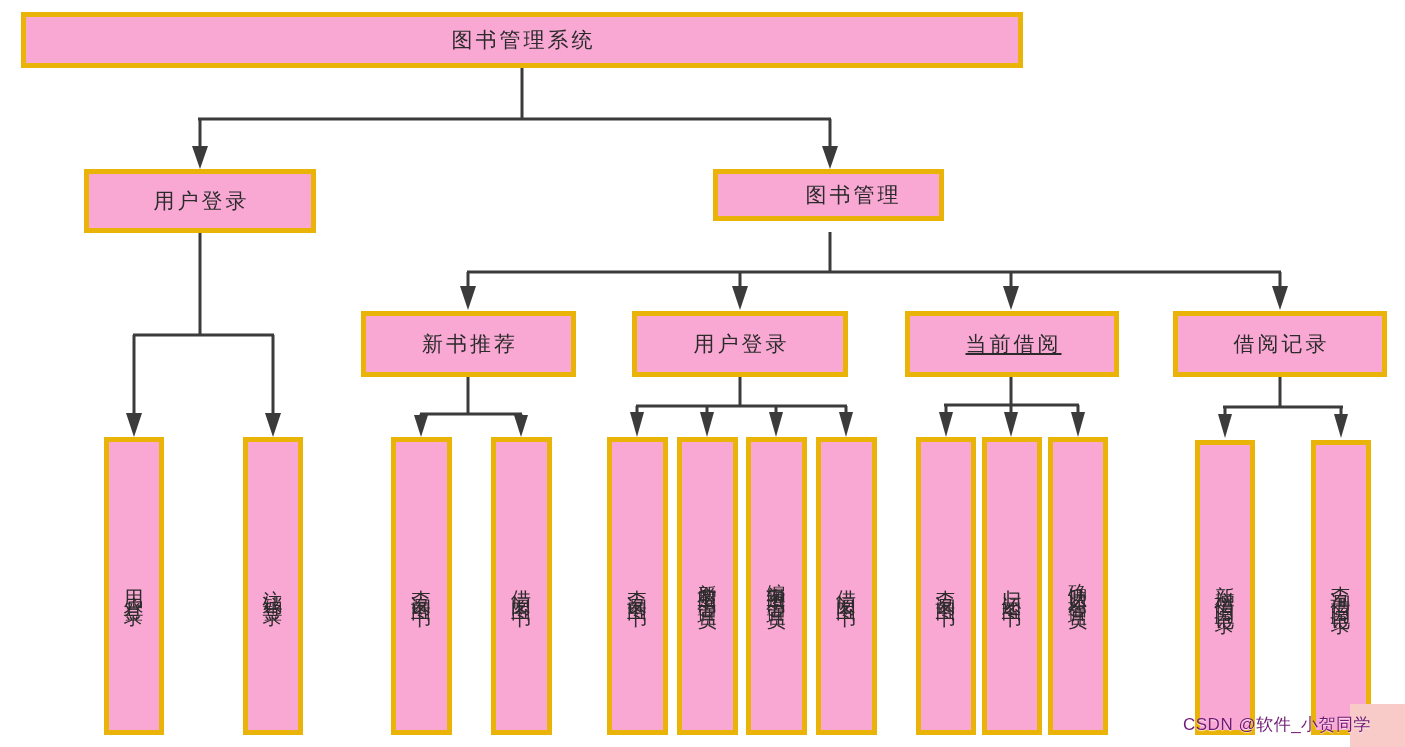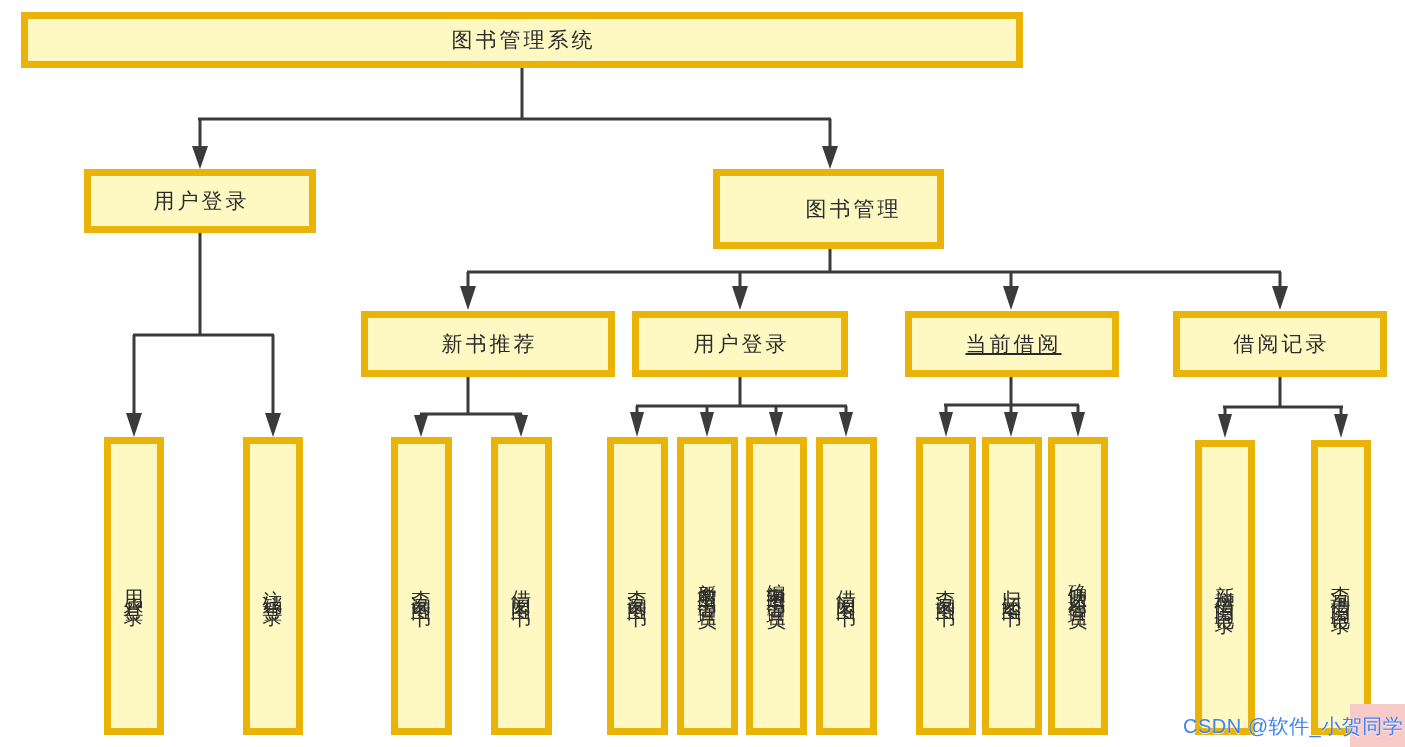--- a/index.html
+++ b/index.html
@@ -13,22 +13,22 @@
   }
   #connectors {
     position: absolute;
     left: 0; top: 0;
     width: 1405px; height: 747px;
     z-index: 1;
   }
   .box {
     position: absolute;
     box-sizing: border-box;
-    border: 7px solid #eab308;
-    background: #fef9c3;
+    border: 5px solid #eab308;
+    background: #f9a8d4;
     color: #2b2b2b;
     display: flex;
     align-items: center;
     justify-content: center;
     z-index: 2;
   }
   .hbox {
     font-size: 21px;
     letter-spacing: 3px;
     text-indent: 3px;
@@ -45,22 +45,22 @@
     position: absolute;
     left: 1350px; top: 704px;
     width: 55px; height: 43px;
     background: #f8cbc9;
     z-index: 3;
   }
   #watermark {
     position: absolute;
     left: 1183px; top: 713px;
     width: 215px;
-    font-size: 20px;
-    color: #3b82f6;
+    font-size: 17px;
+    color: #701a75;
     letter-spacing: 0.5px;
     white-space: nowrap;
     z-index: 4;
     text-shadow: 0 1px 1px rgba(255,255,255,0.8);
   }
   svg line { stroke: #3b3b3b; stroke-width: 3; }
   svg polygon { fill: #3b3b3b; }
 </style>
 </head>
 <body>
@@ -139,23 +139,23 @@
       <line x1="1225" y1="407" x2="1225" y2="415"></line>
       <polygon points="1225,438 1218,414 1232,414"></polygon>
       <line x1="1341" y1="407" x2="1341" y2="415"></line>
       <polygon points="1341,438 1334,414 1348,414"></polygon>
     </g>
   </svg>
 
   <div class="box hbox" style="left:21px; top:12px; width:1002px; height:56px;">图书管理系统</div>
 
   <div class="box hbox" style="left:84px; top:169px; width:232px; height:64px;">用户登录</div>
-  <div class="box hbox" style="left:713px; top:169px; width:231px; height:80px;padding-left:47px;">图书管理</div>
+  <div class="box hbox" style="left:713px; top:169px; width:231px; height:52px;padding-left:47px;">图书管理</div>
 
-  <div class="box hbox" style="left:361px; top:311px; width:254px; height:66px;">新书推荐</div>
+  <div class="box hbox" style="left:361px; top:311px; width:215px; height:66px;">新书推荐</div>
   <div class="box hbox" style="left:632px; top:311px; width:216px; height:66px;">用户登录</div>
   <div class="box hbox" style="left:905px; top:311px; width:214px; height:66px;text-decoration:underline;">当前借阅</div>
   <div class="box hbox" style="left:1173px; top:311px; width:214px; height:66px;">借阅记录</div>
 
   <div class="box leaf" style="left:104px; top:437px; width:60px; height:298px;">用户登录</div>
   <div class="box leaf" style="left:243px; top:437px; width:60px; height:298px;">注销登录</div>
 
   <div class="box leaf" style="left:391px; top:437px; width:61px; height:298px;">查询图书</div>
   <div class="box leaf" style="left:491px; top:437px; width:61px; height:298px;">借阅图书</div>
 

